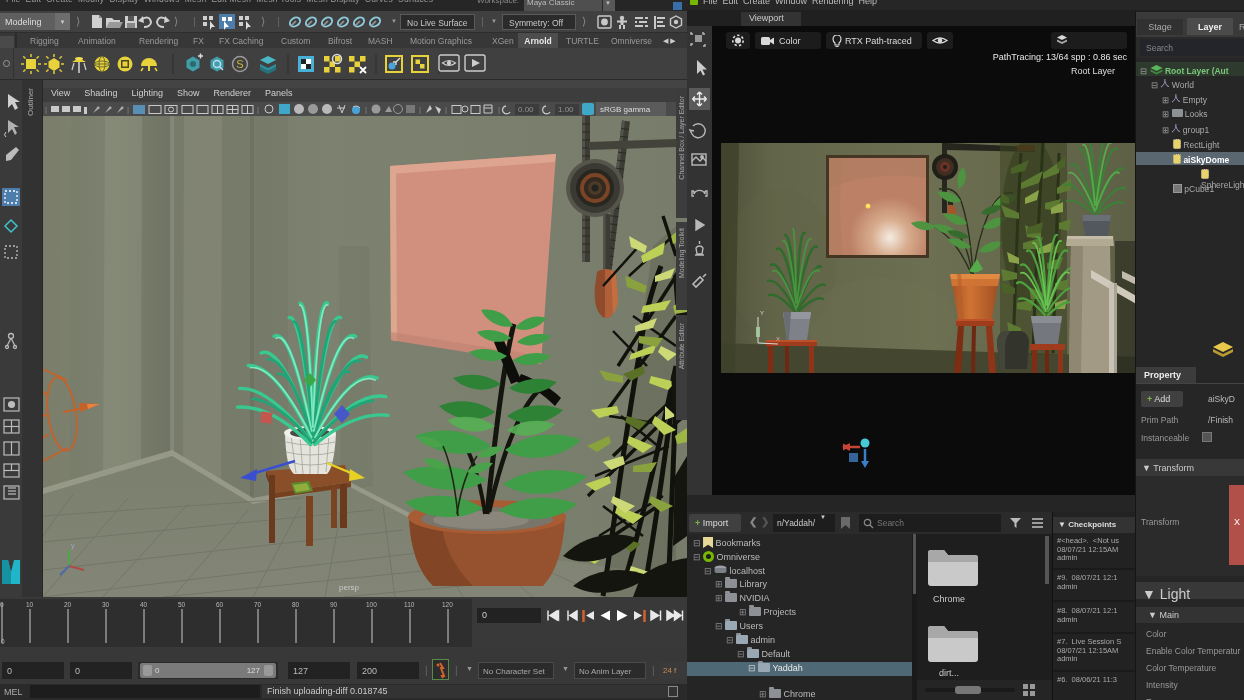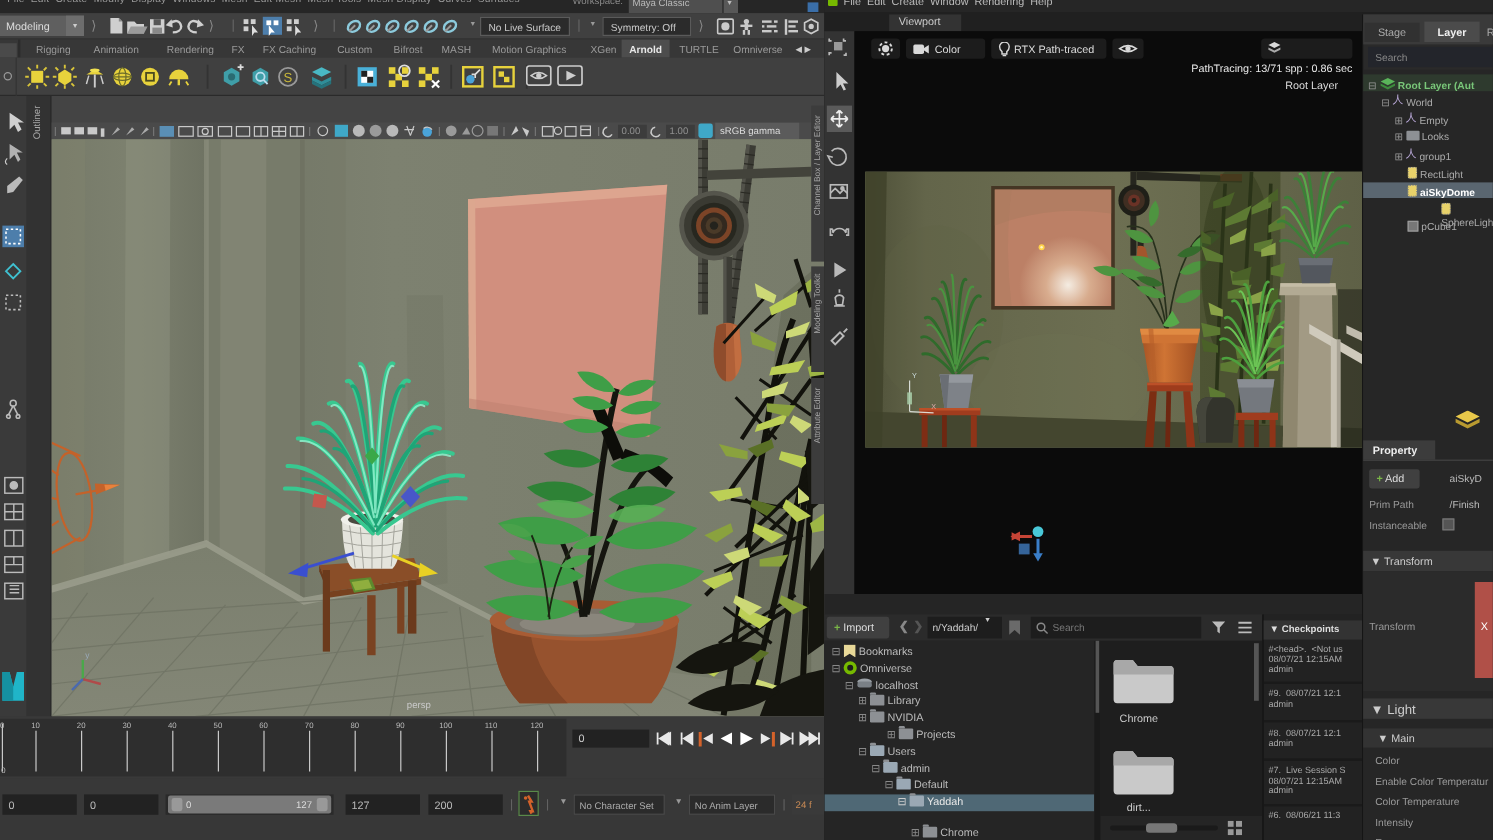--- a/index.html
+++ b/index.html
@@ -316,20 +316,23 @@
     <path d="M2 480 L8 480 L11 492 L11 504 L2 504 Z" fill="#1591a1"></path>
   </svg>
 </div>
 
 <div class="abs" style="left:22px;top:80px;width:21px;height:517px;background:#323232;border-right:1px solid #272727;">
   <div class="vtext abs" style="left:4px;top:8px;color:#a9a9a9;font-size:8px;">Outliner</div>
 </div>
 
 <div class="abs" style="left:43px;top:80px;width:644px;height:517px;background:#444;">
 
+  <div class="abs" style="left:0;top:8px;width:644px;height:14px;background:#3d3d3d;color:#cfcfcf;font-size:9px;">
+    <span style="margin-left:8px;">View</span><span style="margin-left:14px;">Shading</span><span style="margin-left:14px;">Lighting</span><span style="margin-left:14px;">Show</span><span style="margin-left:14px;">Renderer</span><span style="margin-left:14px;">Panels</span>
+  </div>
   <div class="abs" id="mviewicons" style="left:0;top:22px;width:644px;height:14px;background:#4a4a4a;">
     <svg width="633" height="14">
       <g fill="#c9c9c9" font-size="8">
         <text x="2" y="10" fill="#888">|</text>
         <rect x="8" y="4" width="8" height="6"></rect>
             <rect x="19" y="4" width="8" height="6"></rect>
             <rect x="30" y="4" width="8" height="6"></rect>
             <rect x="41" y="5" width="3" height="7"></rect>
         <path d="M50 11 l5 -7 l2 2 Z" fill="#aaa"></path>
             <path d="M62 11 l5 -7 l2 2 Z" fill="#aaa"></path>
@@ -768,20 +771,26 @@
   </div>
   <div class="abs" style="left:455px;top:16px;color:#666;font-size:10px;">|</div>
   <div class="abs" style="left:466px;top:16px;color:#999;font-size:7px;">▼</div>
   <div class="abs" style="left:478px;top:13px;width:76px;height:17px;background:#2b2b2b;border:1px solid #4a4a4a;color:#aaa;font-size:8px;padding:4px 4px;">No Character Set</div>
   <div class="abs" style="left:562px;top:16px;color:#999;font-size:7px;">▼</div>
   <div class="abs" style="left:574px;top:13px;width:72px;height:17px;background:#2b2b2b;border:1px solid #4a4a4a;color:#aaa;font-size:8px;padding:4px 4px;">No Anim Layer</div>
   <div class="abs" style="left:652px;top:16px;color:#666;font-size:10px;">|</div>
   <div class="abs" style="left:660px;top:13px;width:27px;height:17px;background:#3a3a3a;color:#c88a55;font-size:8px;padding:4px 3px;">24 f</div>
 </div>
 
+<div class="abs" id="mmel" style="left:0;top:684px;width:687px;height:16px;background:#2a2a2a;">
+  <span class="abs" style="left:4px;top:3px;color:#aaa;font-size:9px;">MEL</span>
+  <div class="abs" style="left:30px;top:1px;width:230px;height:13px;background:#1d1d1d;"></div>
+  <div class="abs" style="left:262px;top:1px;width:415px;height:13px;background:#333;color:#ccc;font-size:9px;padding:1px 5px;">Finish uploading-diff 0.018745</div>
+  <div class="abs" style="left:668px;top:2px;width:10px;height:11px;border:1px solid #888;"></div>
+</div>
 
 <div class="abs" style="left:687px;top:0;width:557px;height:700px;background:#1f1f1f;"></div>
 
 <div class="abs" style="left:687px;top:0;width:557px;height:10px;background:#262626;overflow:hidden;">
   <div class="abs" style="left:3px;top:-3px;width:8px;height:8px;background:#76b900;border-radius:1px;"></div>
   <div class="abs" style="left:16px;top:-4px;color:#bbb;font-size:9px;">File&nbsp;&nbsp;Edit&nbsp;&nbsp;Create&nbsp;&nbsp;Window&nbsp;&nbsp;Rendering&nbsp;&nbsp;Help</div>
 </div>
 
 <div class="abs" style="left:687px;top:10px;width:448px;height:16px;background:#202020;">
   <div class="abs" style="left:33px;top:2px;width:60px;height:14px;background:#333;color:#ccc;font-size:9px;padding:1px 8px;margin-left:21px;">Viewport</div>
@@ -1068,21 +1077,21 @@
           <circle cx="13" cy="8.5" r="2.2" fill="#d9d9d9"></circle>
         </svg>
   </div>
   <div class="abs" style="right:8px;top:6px;width:76px;height:17px;background:#1c1c1c;border-radius:3px;color:#ddd;font-size:9px;">
     <svg class="abs" style="left:5px;top:3px;" width="12" height="11">
           <path d="M6 0 l5 2.5 l-5 2.5 l-5 -2.5 Z" fill="#d9d9d9"></path>
           <path d="M1 4.5 l5 2.5 l5 -2.5 l0 2 l-5 2.5 l-5 -2.5 Z" fill="#a9a9a9"></path>
         </svg>
     <span class="abs" style="left:20px;top:4px;margin-top:30px;">Root Layer</span>
   </div>
-  <div class="abs" style="right:8px;top:26px;color:#e8e8e8;font-size:9px;">PathTracing: 13/71 spp : 0.86 sec</div>
+  <div class="abs" style="right:8px;top:26px;color:#e8e8e8;font-size:9px;">PathTracing: 13/64 spp : 0.86 sec</div>
 
   <svg class="abs" style="left:128px;top:408px;" width="40" height="40">
     <line x1="20" y1="13" x2="6" y2="13" stroke="#c54436" stroke-width="2.5"></line>
     <path d="M6 13 l7 -3.5 v7 Z" fill="#c54436" transform="rotate(180 8 13)"></path>
     <path d="M2 13 l8 -4 v8 Z" fill="#c54436"></path>
     <circle cx="25" cy="9" r="4.5" fill="#49c8d8"></circle>
     <line x1="25" y1="15" x2="25" y2="30" stroke="#3a7ec8" stroke-width="2.5"></line>
     <path d="M25 34 l-4 -7 h8 Z" fill="#3a7ec8"></path>
     <rect x="9" y="19" width="9" height="9" fill="#3a6ea8" opacity=".9"></rect>
   </svg>
@@ -1222,21 +1231,21 @@
     <div class="abs" style="left:5px;top:24px;width:42px;height:16px;background:#404040;border-radius:2px;color:#ddd;font-size:9px;padding:3px 6px;"><span style="color:#7ab648;font-weight:bold;">+</span> Add</div>
     <div class="abs" style="left:72px;top:27px;color:#bbb;font-size:8.5px;">aiSkyD</div>
     <div class="abs" style="left:5px;top:48px;color:#999;font-size:8.5px;">Prim Path</div>
     <div class="abs" style="left:72px;top:48px;color:#bbb;font-size:8.5px;">/Finish</div>
     <div class="abs" style="left:5px;top:66px;color:#999;font-size:8.5px;">Instanceable</div>
     <div class="abs" style="left:66px;top:65px;width:10px;height:10px;background:#555;border:1px solid #777;"></div>
     <div class="abs" style="left:0;top:92px;width:109px;height:17px;background:#383838;color:#ccc;font-size:9px;padding:4px 6px;">▼ Transform</div>
     <div class="abs" style="left:0;top:109px;width:109px;height:100px;background:#2b2b2b;"></div>
     <div class="abs" style="left:5px;top:150px;color:#999;font-size:8.5px;">Transform</div>
     <div class="abs" style="left:93px;top:118px;width:16px;height:80px;background:#b05048;color:#fff;font-size:9px;text-align:center;padding-top:32px;">X</div>
-    <div class="abs" style="left:0;top:215px;width:109px;height:17px;background:#383838;color:#ccc;font-size:11px;padding:4px 6px;">▼ Light</div>
+    <div class="abs" style="left:0;top:215px;width:109px;height:17px;background:#383838;color:#ccc;font-size:14px;padding:4px 6px;">▼ Light</div>
     <div class="abs" style="left:0;top:240px;width:109px;height:16px;background:#333;color:#ccc;font-size:9px;padding:3px 12px;">▼ Main</div>
     <div class="abs" style="left:10px;top:262px;color:#999;font-size:8.5px;">Color</div>
     <div class="abs" style="left:10px;top:279px;color:#999;font-size:8.5px;white-space:nowrap;">Enable Color Temperatur</div>
     <div class="abs" style="left:10px;top:296px;color:#999;font-size:8.5px;">Color Temperature</div>
     <div class="abs" style="left:10px;top:313px;color:#999;font-size:8.5px;">Intensity</div>
     <div class="abs" style="left:10px;top:330px;color:#999;font-size:8.5px;">Exposure</div>
   </div>
 </div>
 <style>
   .joint{display:inline-block;width:9px;height:10px;position:relative;vertical-align:-1px;}

